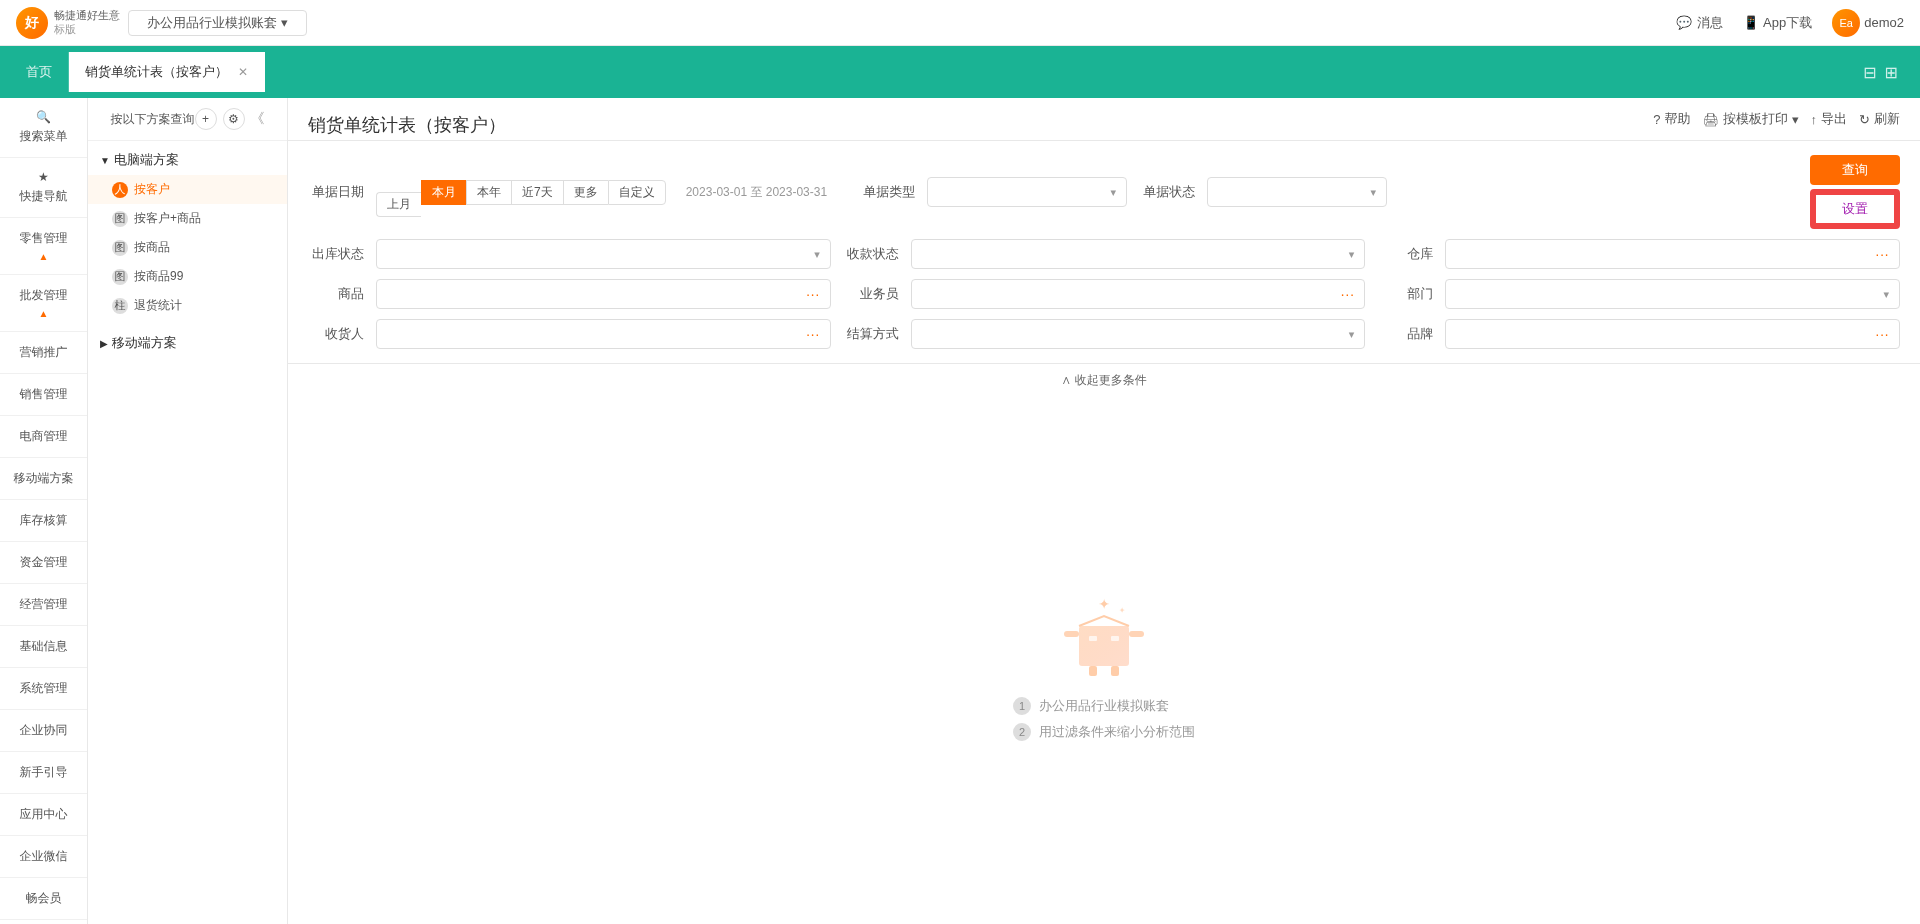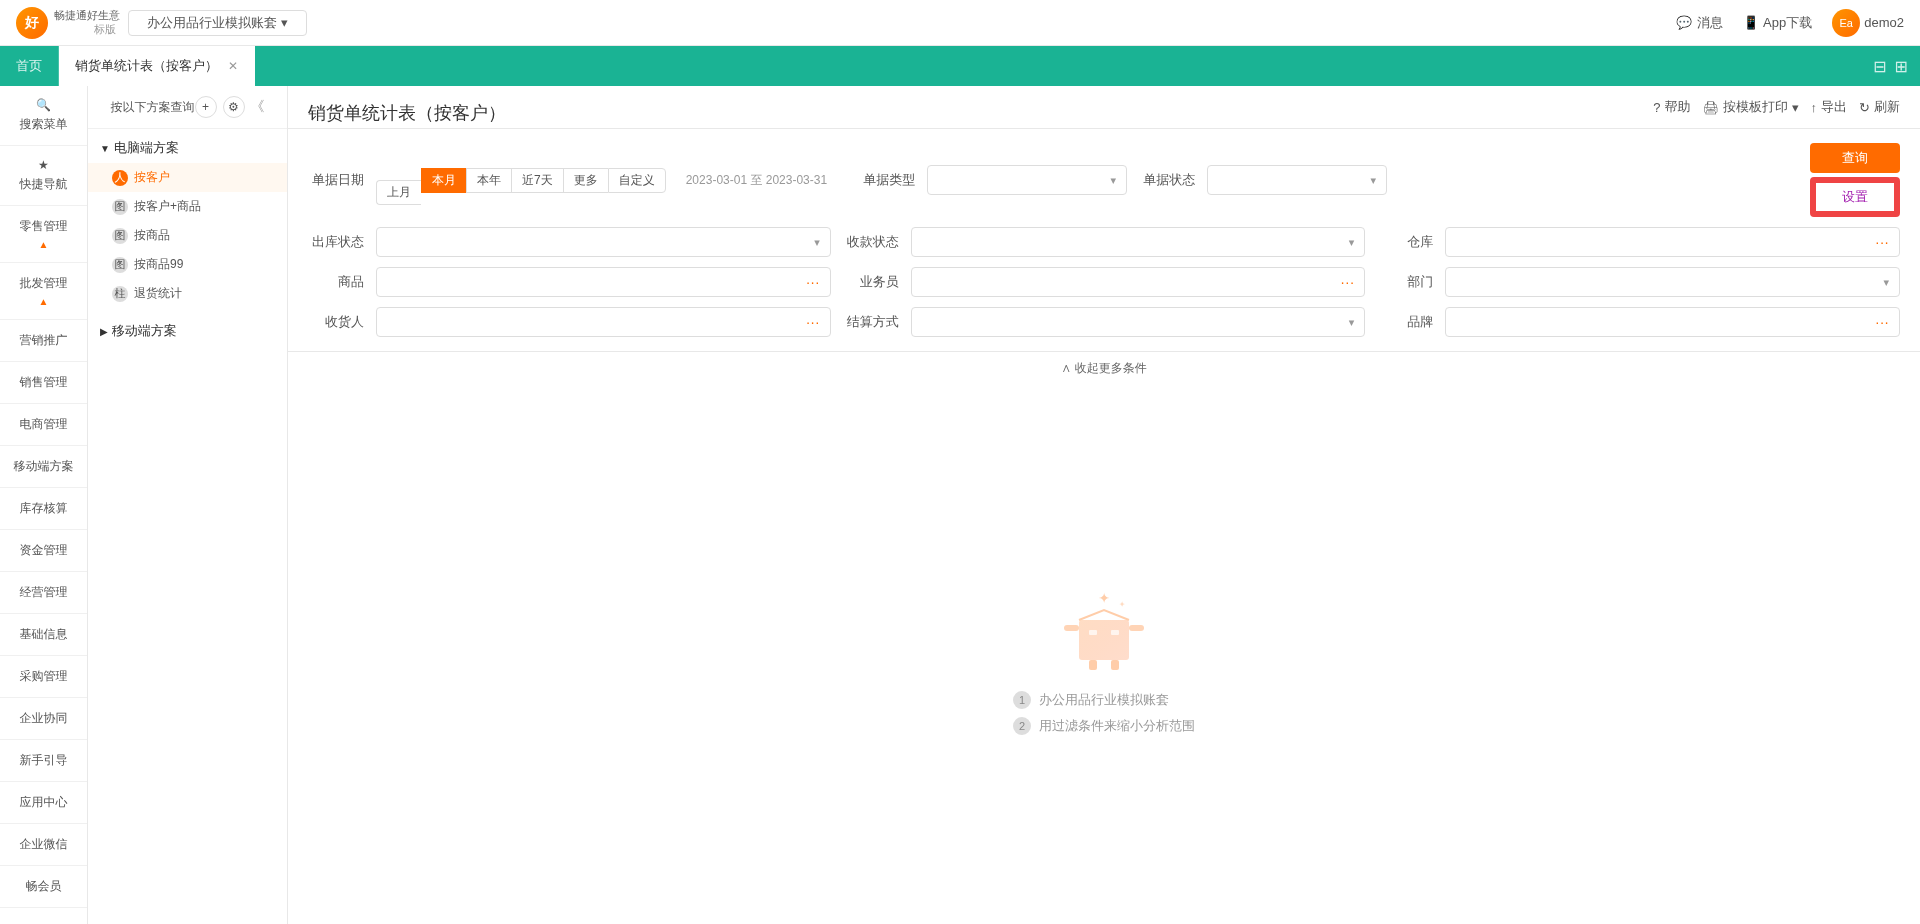--- a/index.html
+++ b/index.html
@@ -13,33 +13,33 @@
       align-items: center;
       justify-content: space-between;
       padding: 0 16px;
       border-bottom: 1px solid #e8e8e8;
       flex-shrink: 0;
     }
     .top-header-left { display: flex; align-items: center; gap: 8px; }
     .logo-area { display: flex; align-items: center; gap: 6px; }
     .logo-icon { width: 32px; height: 32px; background: linear-gradient(135deg, #ff9500, #ff6b00); border-radius: 50%; display: flex; align-items: center; justify-content: center; color: white; font-size: 14px; font-weight: bold; }
     .logo-text { font-size: 11px; color: #666; line-height: 1.3; }
-    .logo-sub { font-size: 11px; color: #999; margin-left: 40px; }
+    .logo-sub { font-size: 11px; color: #999; }
     .industry-selector { display: flex; align-items: center; gap: 4px; color: #555; font-size: 13px; cursor: pointer; border: 1px solid #ddd; border-radius: 4px; padding: 3px 18px; }
     .top-header-right { display: flex; align-items: center; gap: 20px; }
     .top-nav-item { display: flex; align-items: center; gap: 4px; color: #555; font-size: 13px; cursor: pointer; }
     .user-avatar { width: 28px; height: 28px; border-radius: 50%; background: linear-gradient(135deg, #ff9500, #ff6b00); display: flex; align-items: center; justify-content: center; color: white; font-size: 11px; }
 
     
     .tab-bar {
-      height: 40px;
+      height: 52px;
       background: #1ab394;
       display: flex;
       align-items: center;
-      padding: 0 0;
+      padding: 0 10px;
       flex-shrink: 0;
     }
     .tab-item {
       height: 40px;
       display: flex;
       align-items: center;
       padding: 0 16px;
       color: rgba(255,255,255,0.85);
       cursor: pointer;
       font-size: 13px;
@@ -358,21 +358,21 @@
     <div class="sidebar-item">
       <span>资金管理</span>
     </div>
     <div class="sidebar-item">
       <span>经营管理</span>
     </div>
     <div class="sidebar-item">
       <span>基础信息</span>
     </div>
     <div class="sidebar-item">
-      <span>采购管理</span>
+      <span>系统管理</span>
     </div>
     <div class="sidebar-item">
       <span>企业协同</span>
     </div>
     <div class="sidebar-item">
       <span>新手引导</span>
     </div>
     <div class="sidebar-item">
       <span>应用中心</span>
     </div>

